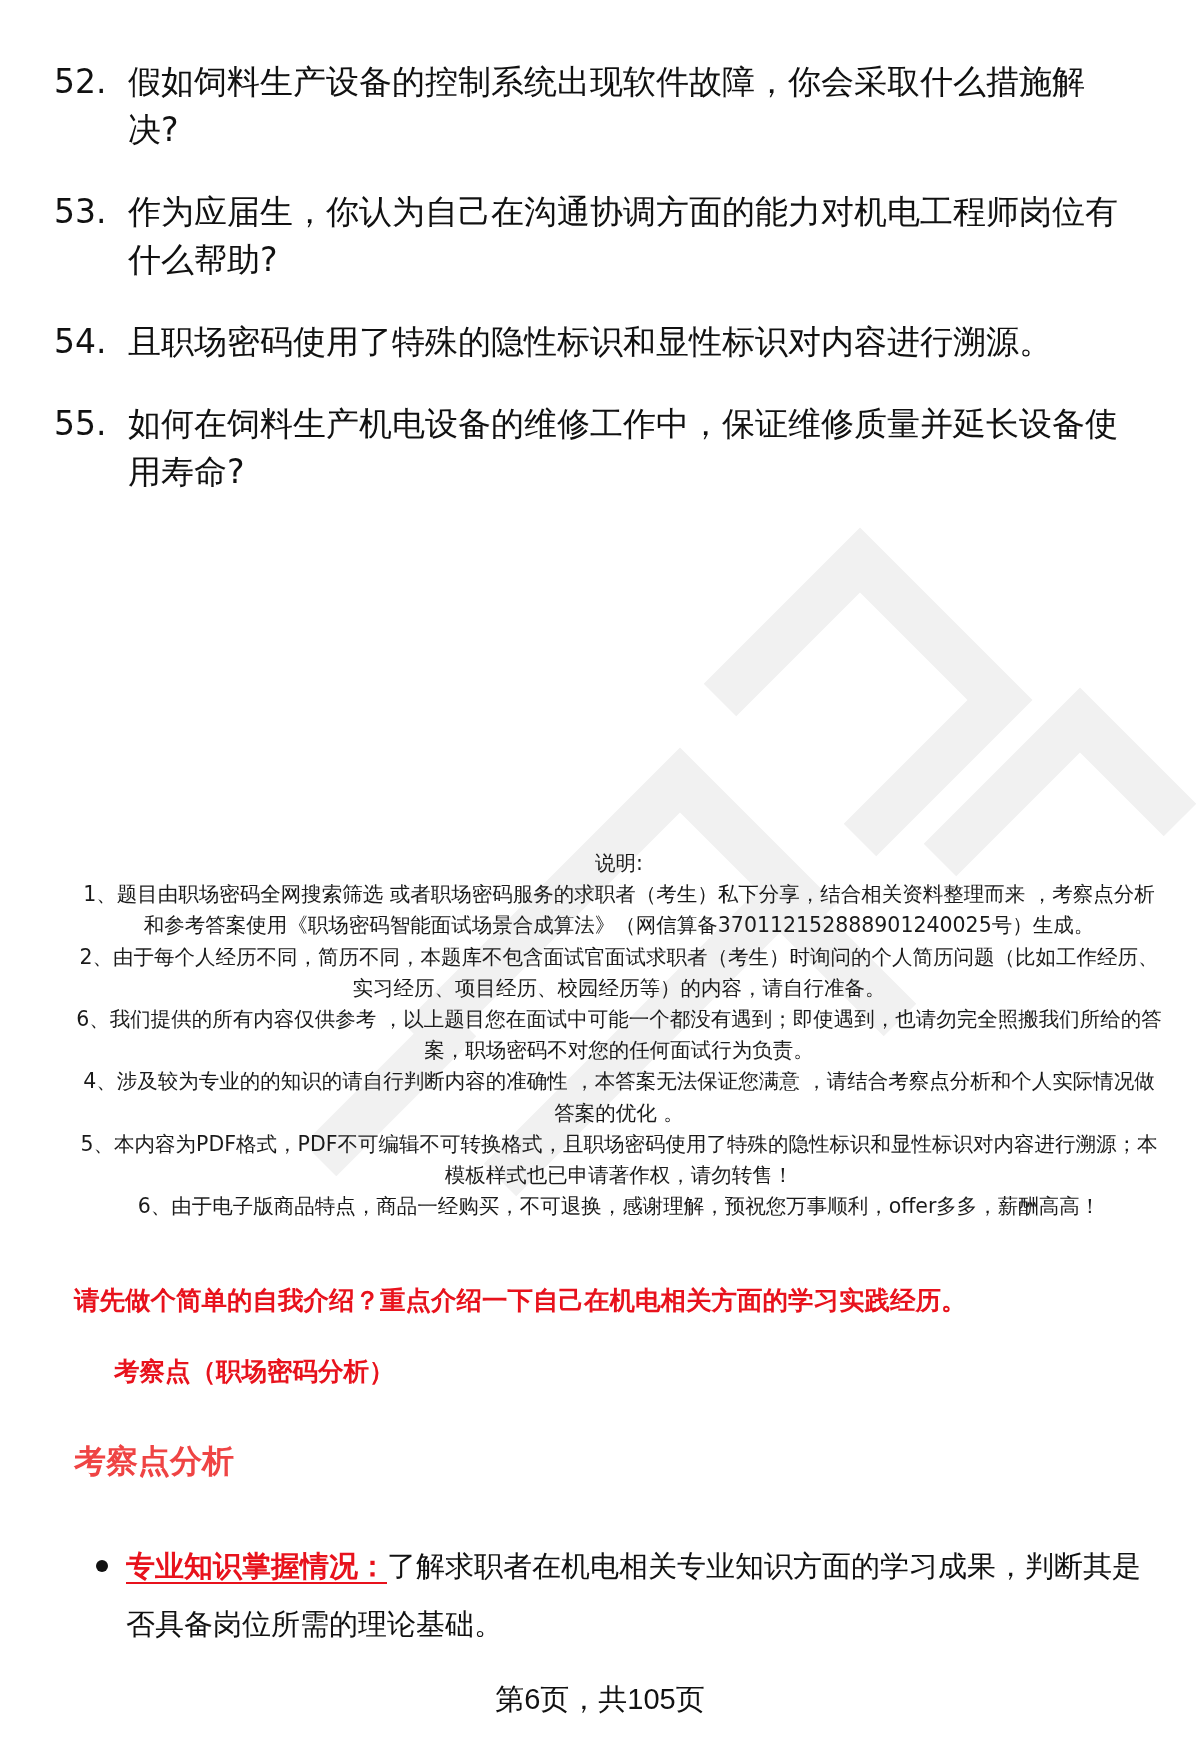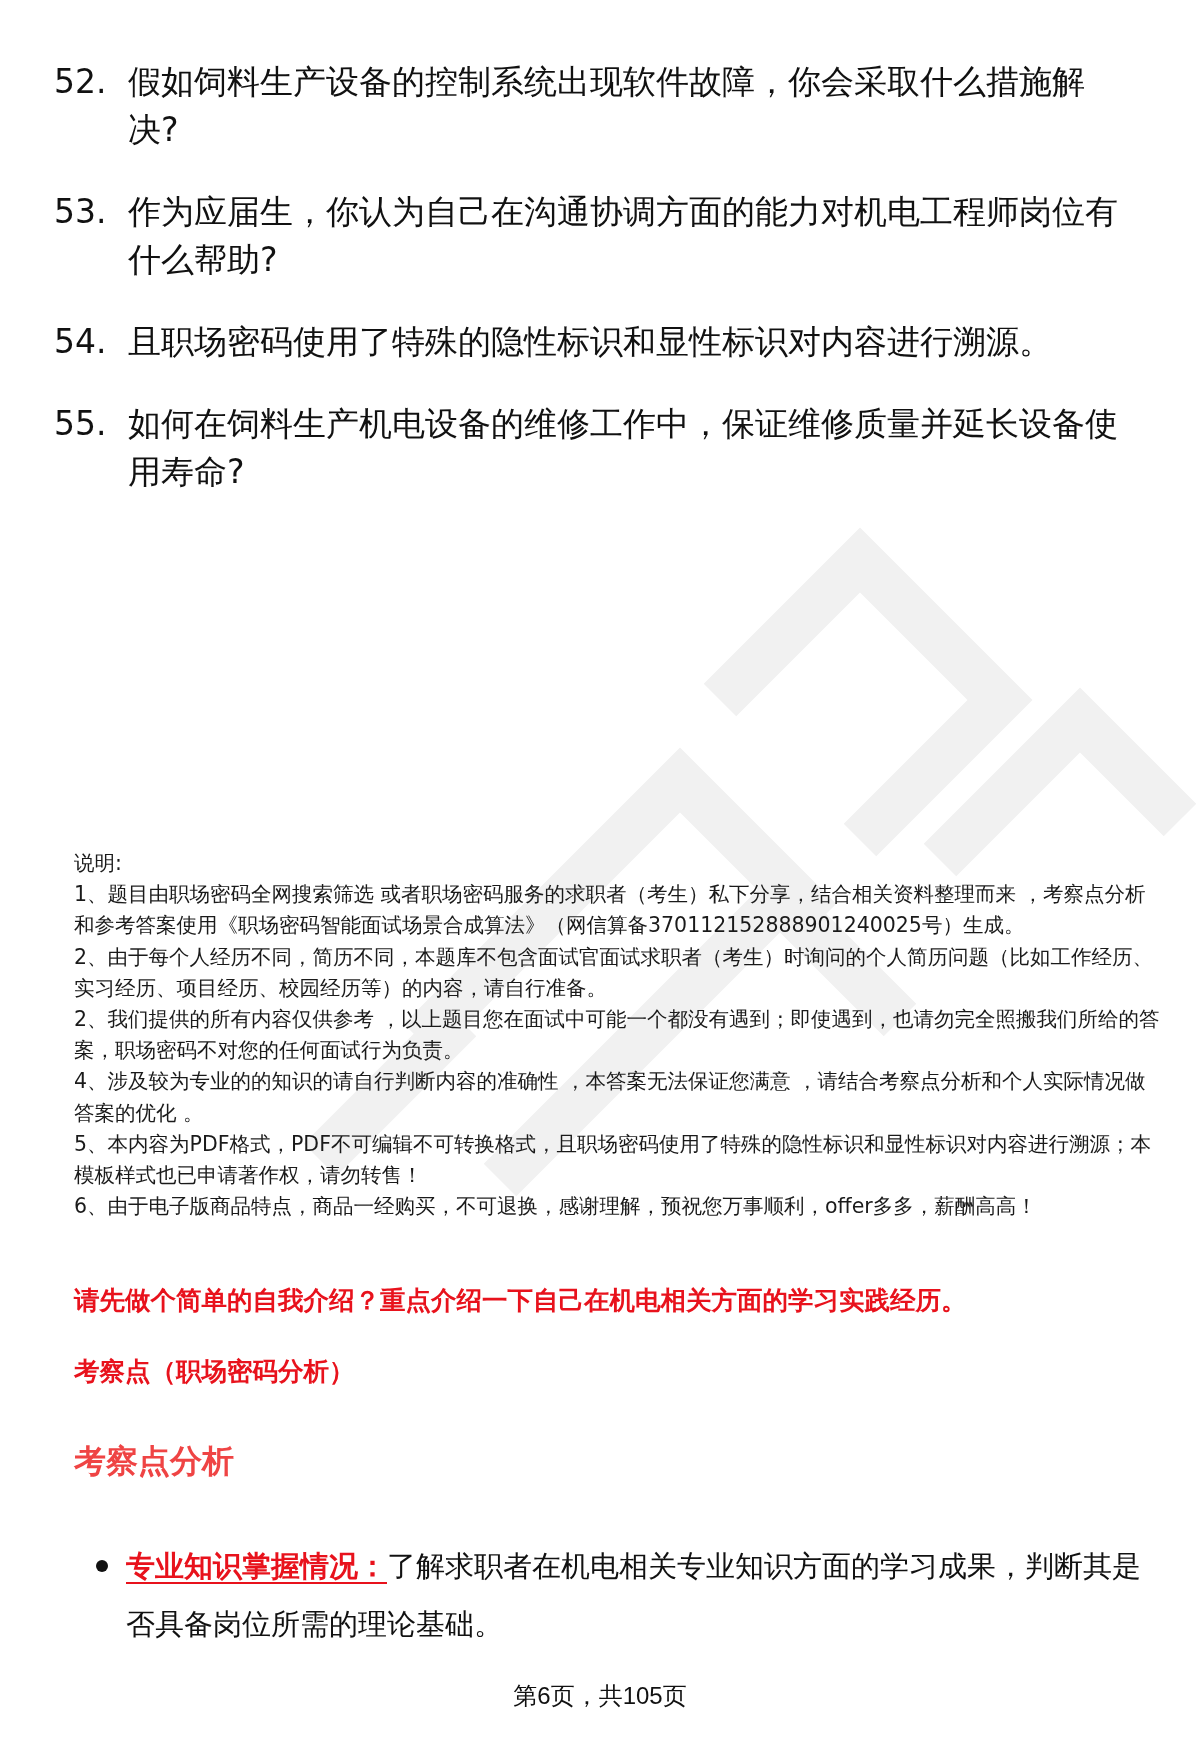--- a/index.html
+++ b/index.html
@@ -11,37 +11,37 @@
     position: absolute; left: 300px; top: 440px; width: 900px; height: 760px;
     pointer-events: none; z-index: 0;
   }
   .content { position: relative; z-index: 1; }
   .q-list { position: absolute; left: 54px; top: 58px; width: 1100px; }
   .q-item { display: flex; font-size: 33px; line-height: 48px; margin-bottom: 34px; }
   .q-num { width: 74px; flex: none; }
   .q-text { flex: 1; padding-right: 20px; }
 
   .notes { position: absolute; left: 74px; top: 848px; width: 1090px;
-           font-size: 20.5px; line-height: 31.2px; color: #1a1a1a; }
+           font-size: 20.5px; line-height: 31.2px; color: #1a1a1a; text-align: center; }
   .notes p { margin: 0; }
 
   .red-heading { position: absolute; left: 74px; font-weight: bold; color: #e8121c; }
   .rh1 { top: 1283px; font-size: 25.5px; }
-  .rh2 { top: 1354px; font-size: 25.5px; }
+  .rh2 { top: 1354px; font-size: 25.5px; margin-left: 40px; }
   .section-title { position: absolute; left: 74px; top: 1440px; font-size: 32px; font-weight: bold; color: #ef4444; }
 
   .bullet { position: absolute; left: 96px; top: 1537px; width: 1060px;
             font-size: 29px; line-height: 58px; display: flex; }
   .bullet-dot { width: 12px; height: 12px; border-radius: 50%; background: #111;
                 margin-top: 23px; margin-right: 18px; flex: none; }
   .bullet-label { color: #e8121c; font-weight: bold; text-decoration: underline;
                   text-decoration-color: #e8121c; text-underline-offset: 6px; }
 
   .footer { position: absolute; left: 0; width: 1200px; top: 1680px;
-            text-align: center; font-size: 24px; color: #111;
+            text-align: center; font-size: 29px; color: #111;
             font-family: "Liberation Sans", "DejaVu Sans", sans-serif; }
 </style>
 </head>
 <body>
 
 <svg class="watermark" viewBox="0 0 900 760">
   <g fill="none" stroke="#f1f1f1" stroke-width="46" stroke-linejoin="miter">
     <path d="M200 740 L480 460 L600 580"></path>
     <path d="M120 600 L380 340 L520 480"></path>
     <path d="M420 260 L560 120 L700 260 L560 400"></path>
@@ -67,21 +67,21 @@
     <div class="q-item">
       <span class="q-num">55.</span>
       <span class="q-text">如何在饲料生产机电设备的维修工作中，保证维修质量并延长设备使用寿命?</span>
     </div>
   </div>
 
   <div class="notes">
     <p>说明:</p>
     <p>1、题目由职场密码全网搜索筛选 或者职场密码服务的求职者（考生）私下分享，结合相关资料整理而来 ，考察点分析和参考答案使用《职场密码智能面试场景合成算法》（网信算备370112152888901240025号）生成。</p>
     <p>2、由于每个人经历不同，简历不同，本题库不包含面试官面试求职者（考生）时询问的个人简历问题（比如工作经历、实习经历、项目经历、校园经历等）的内容，请自行准备。</p>
-    <p>2、我们提供的所有内容仅供参考 ，以上题目您在面试中可能一个都没有遇到；即使遇到，也请勿完全照搬我们所给的答案，职场密码不对您的任何面试行为负责。</p>
+    <p>6、我们提供的所有内容仅供参考 ，以上题目您在面试中可能一个都没有遇到；即使遇到，也请勿完全照搬我们所给的答案，职场密码不对您的任何面试行为负责。</p>
     <p>4、涉及较为专业的的知识的请自行判断内容的准确性 ，本答案无法保证您满意 ，请结合考察点分析和个人实际情况做答案的优化 。</p>
     <p>5、本内容为PDF格式，PDF不可编辑不可转换格式，且职场密码使用了特殊的隐性标识和显性标识对内容进行溯源；本模板样式也已申请著作权，请勿转售！</p>
     <p>6、由于电子版商品特点，商品一经购买，不可退换，感谢理解，预祝您万事顺利，offer多多，薪酬高高！</p>
   </div>
 
   <div class="red-heading rh1">请先做个简单的自我介绍？重点介绍一下自己在机电相关方面的学习实践经历。</div>
   <div class="red-heading rh2">考察点（职场密码分析）</div>
 
   <div class="section-title">考察点分析</div>
 

